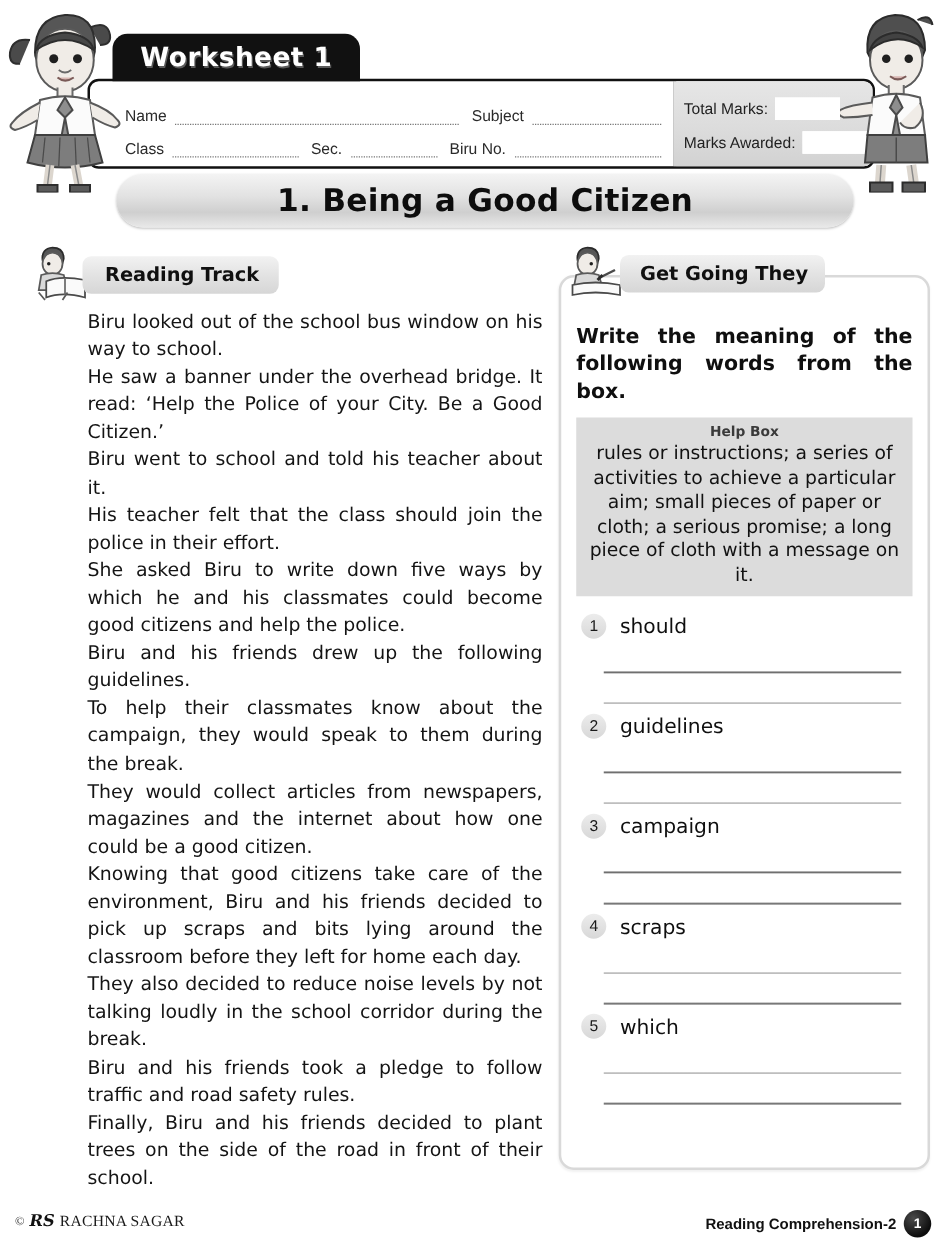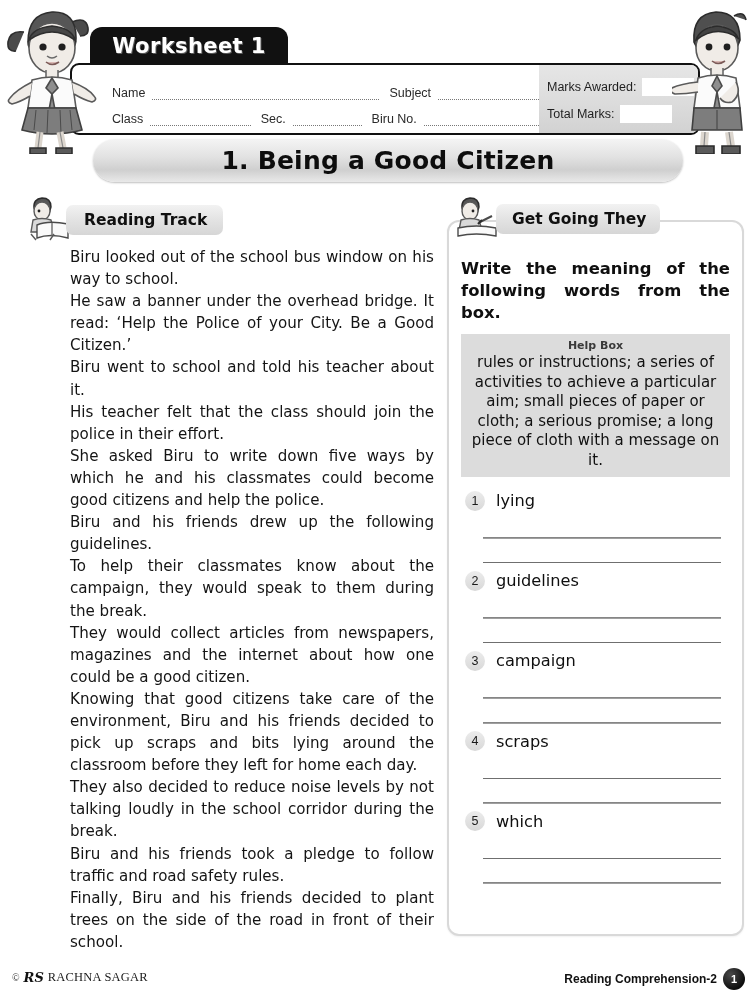--- a/index.html
+++ b/index.html
@@ -37,21 +37,21 @@
 
   .info-box {
     position: absolute; left: 70px; top: 63px;
     width: 630px; height: 72px;
     border: 2px solid #111111;
     border-radius: 9px;
     background: #ffffff;
     z-index: 2;
   }
   .info-left {
-    position: absolute; left: 12px; top: 0; width: 469px; height: 100%;
+    position: absolute; left: 0; top: 0; width: 469px; height: 100%;
     border-right: 2px solid #111111;
     padding: 9px 0 0 28px;
   }
   .field-row { display: flex; align-items: flex-end; height: 26px; }
   .field-label {
     font-size: 12.5px; color: #2a2a2a; white-space: nowrap;
     font-family: "Liberation Sans", sans-serif;
   }
   .dots {
     border-bottom: 1.5px dotted #777;
@@ -263,25 +263,25 @@
           <span class="dots cls"></span>
           <span class="field-label">Sec.</span>
           <span class="dots sec"></span>
           <span class="field-label">Biru No.</span>
           <span class="dots roll"></span>
         </div>
       </div>
 
       <div class="info-right">
         <div class="marks-row">
+          <span class="marks-label">Total Marks:</span>
+          <span class="marks-slot"></span>
+        </div>
+        <div class="marks-row">
           <span class="marks-label">Marks Awarded:</span>
-          <span class="marks-slot"></span>
-        </div>
-        <div class="marks-row">
-          <span class="marks-label">Total Marks:</span>
           <span class="marks-slot"></span>
         </div>
       </div>
     </div>
 
     <div class="title-pill">
       <span class="title-pill-text">1. Being a Good Citizen</span>
     </div>
 
     <svg class="kid kid-left" viewBox="0 0 108 152">
@@ -391,21 +391,21 @@
 
         <div class="help-box">
           <span class="help-box-title">Help Box</span>
           <span class="help-box-body">rules or instructions; a series of activities to achieve a particular aim; small pieces of paper or cloth; a serious promise; a long piece of cloth with a message on it.</span>
         </div>
 
         <ul class="word-list">
           <li class="word-item">
             <div class="word-head">
               <span class="word-num">1</span>
-              <span class="word-text">lying</span>
+              <span class="word-text">should</span>
             </div>
             <div class="answer-line"></div>
             <div class="answer-line"></div>
           </li>
           <li class="word-item">
             <div class="word-head">
               <span class="word-num">2</span>
               <span class="word-text">guidelines</span>
             </div>
             <div class="answer-line"></div>

